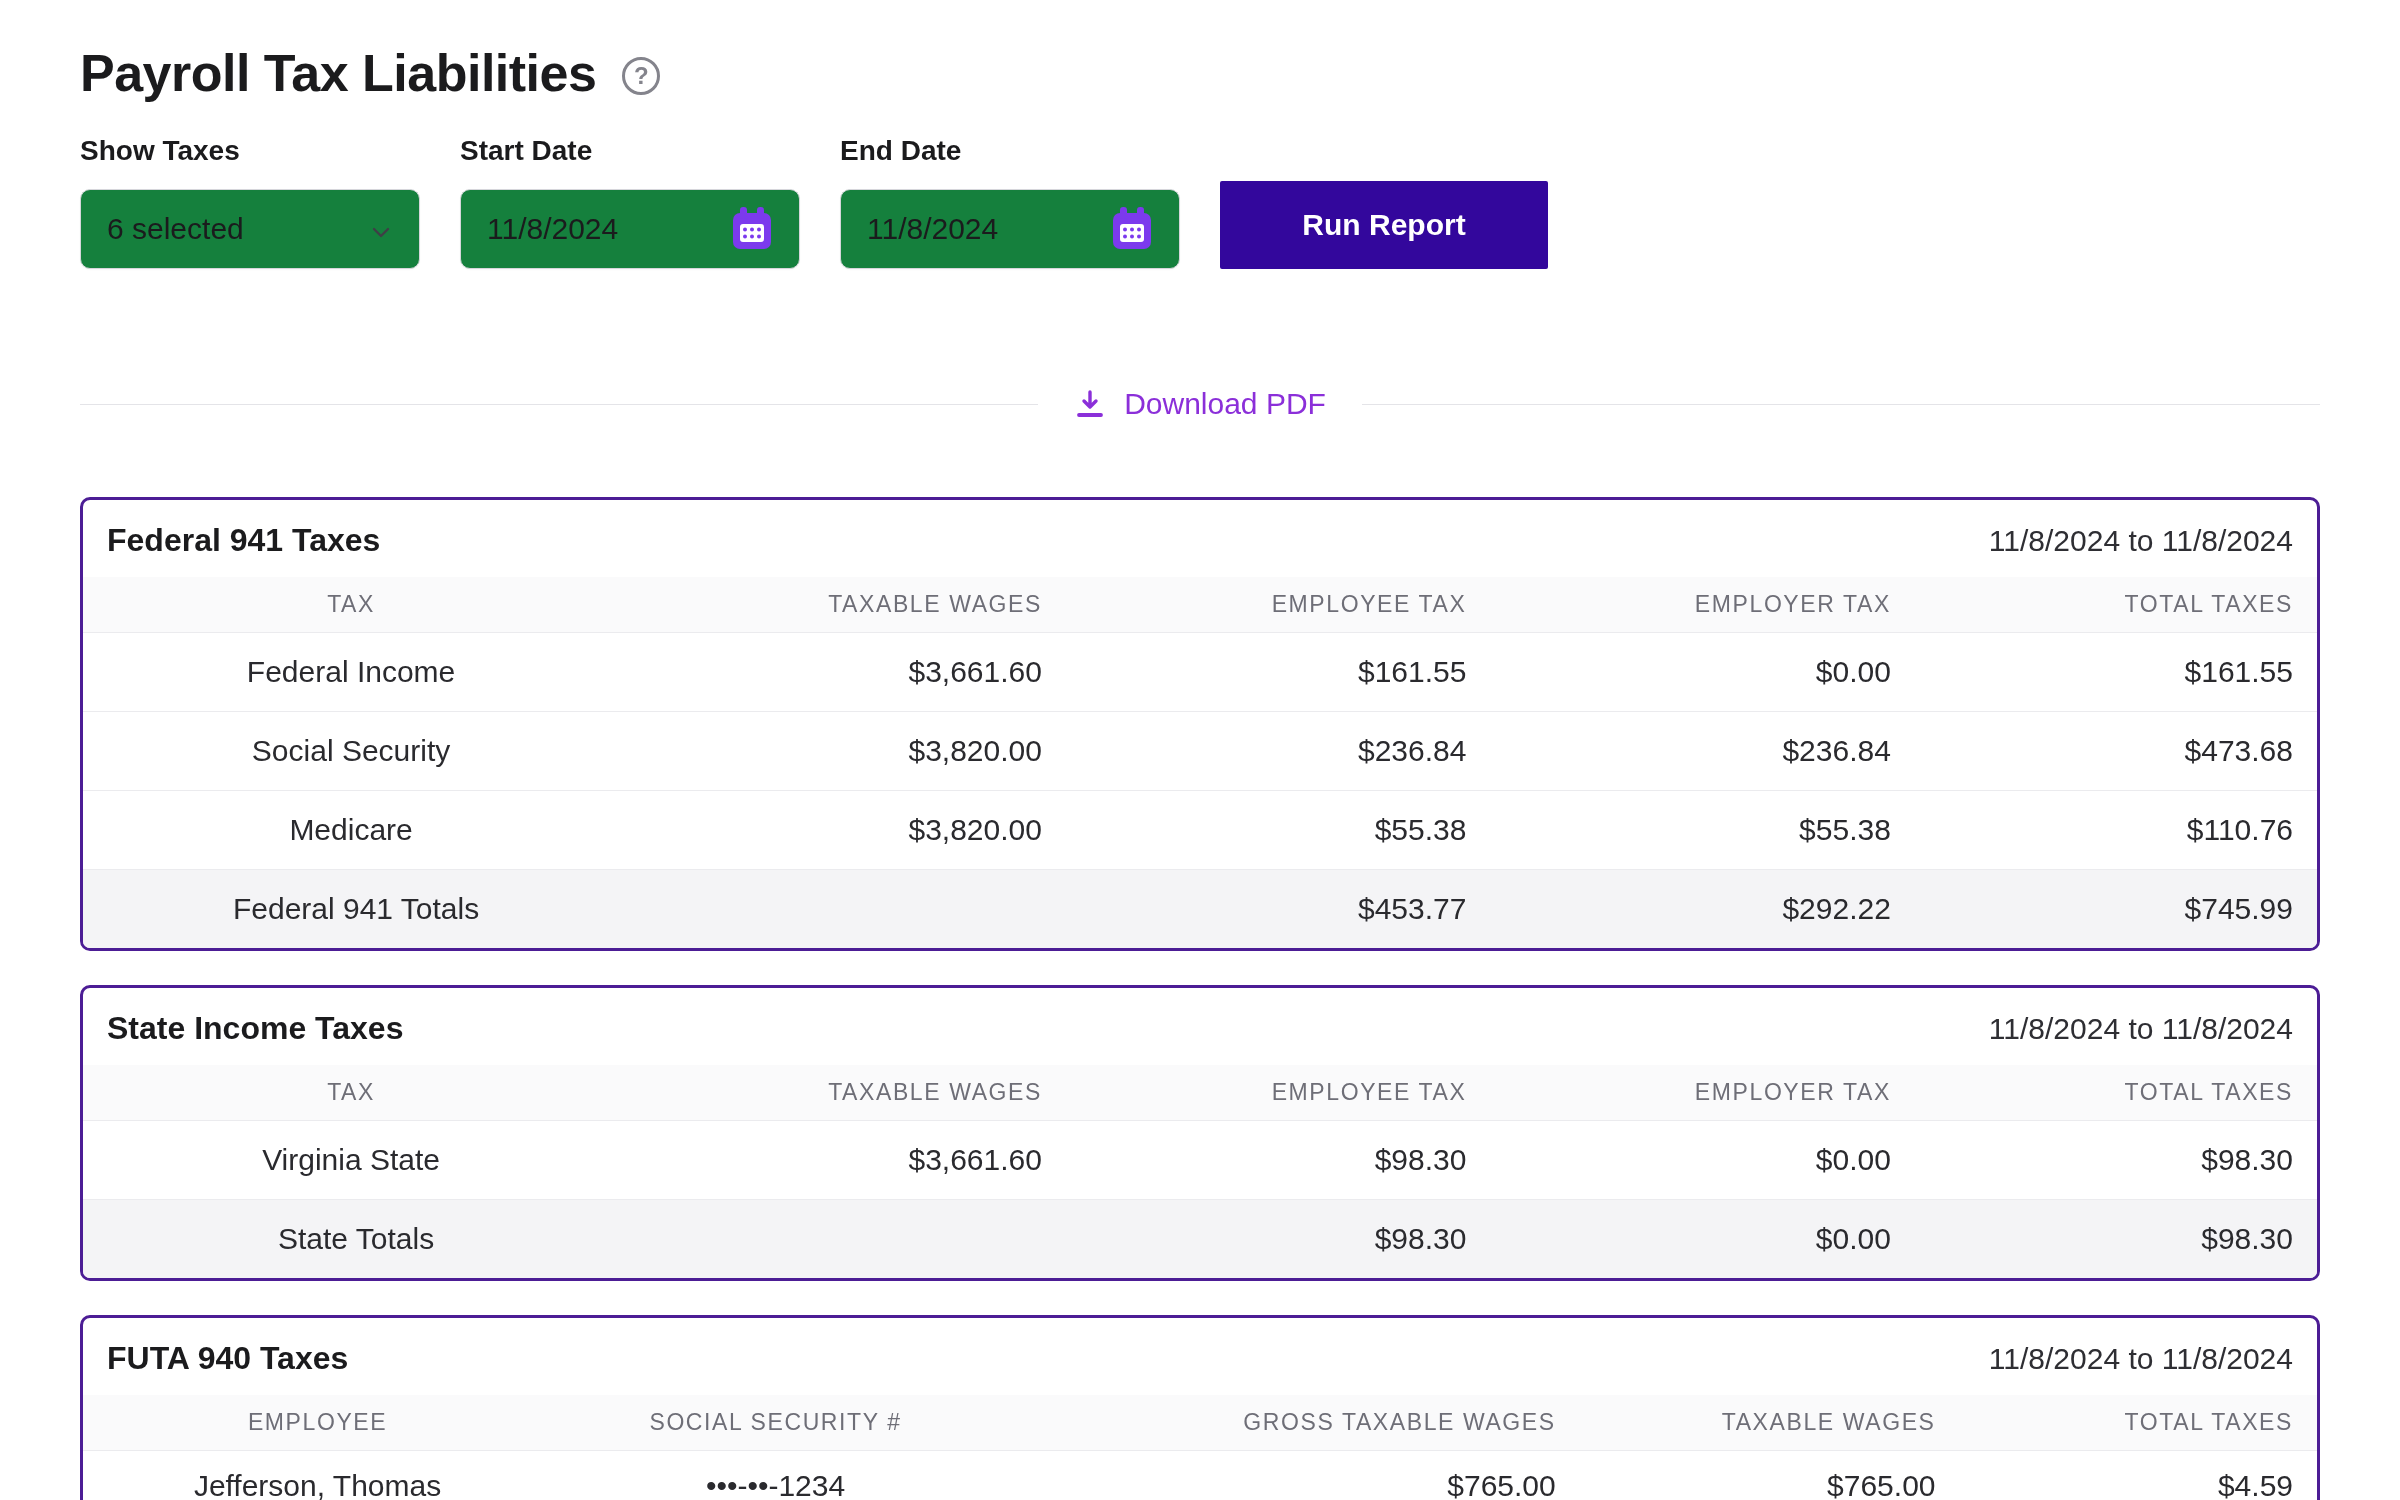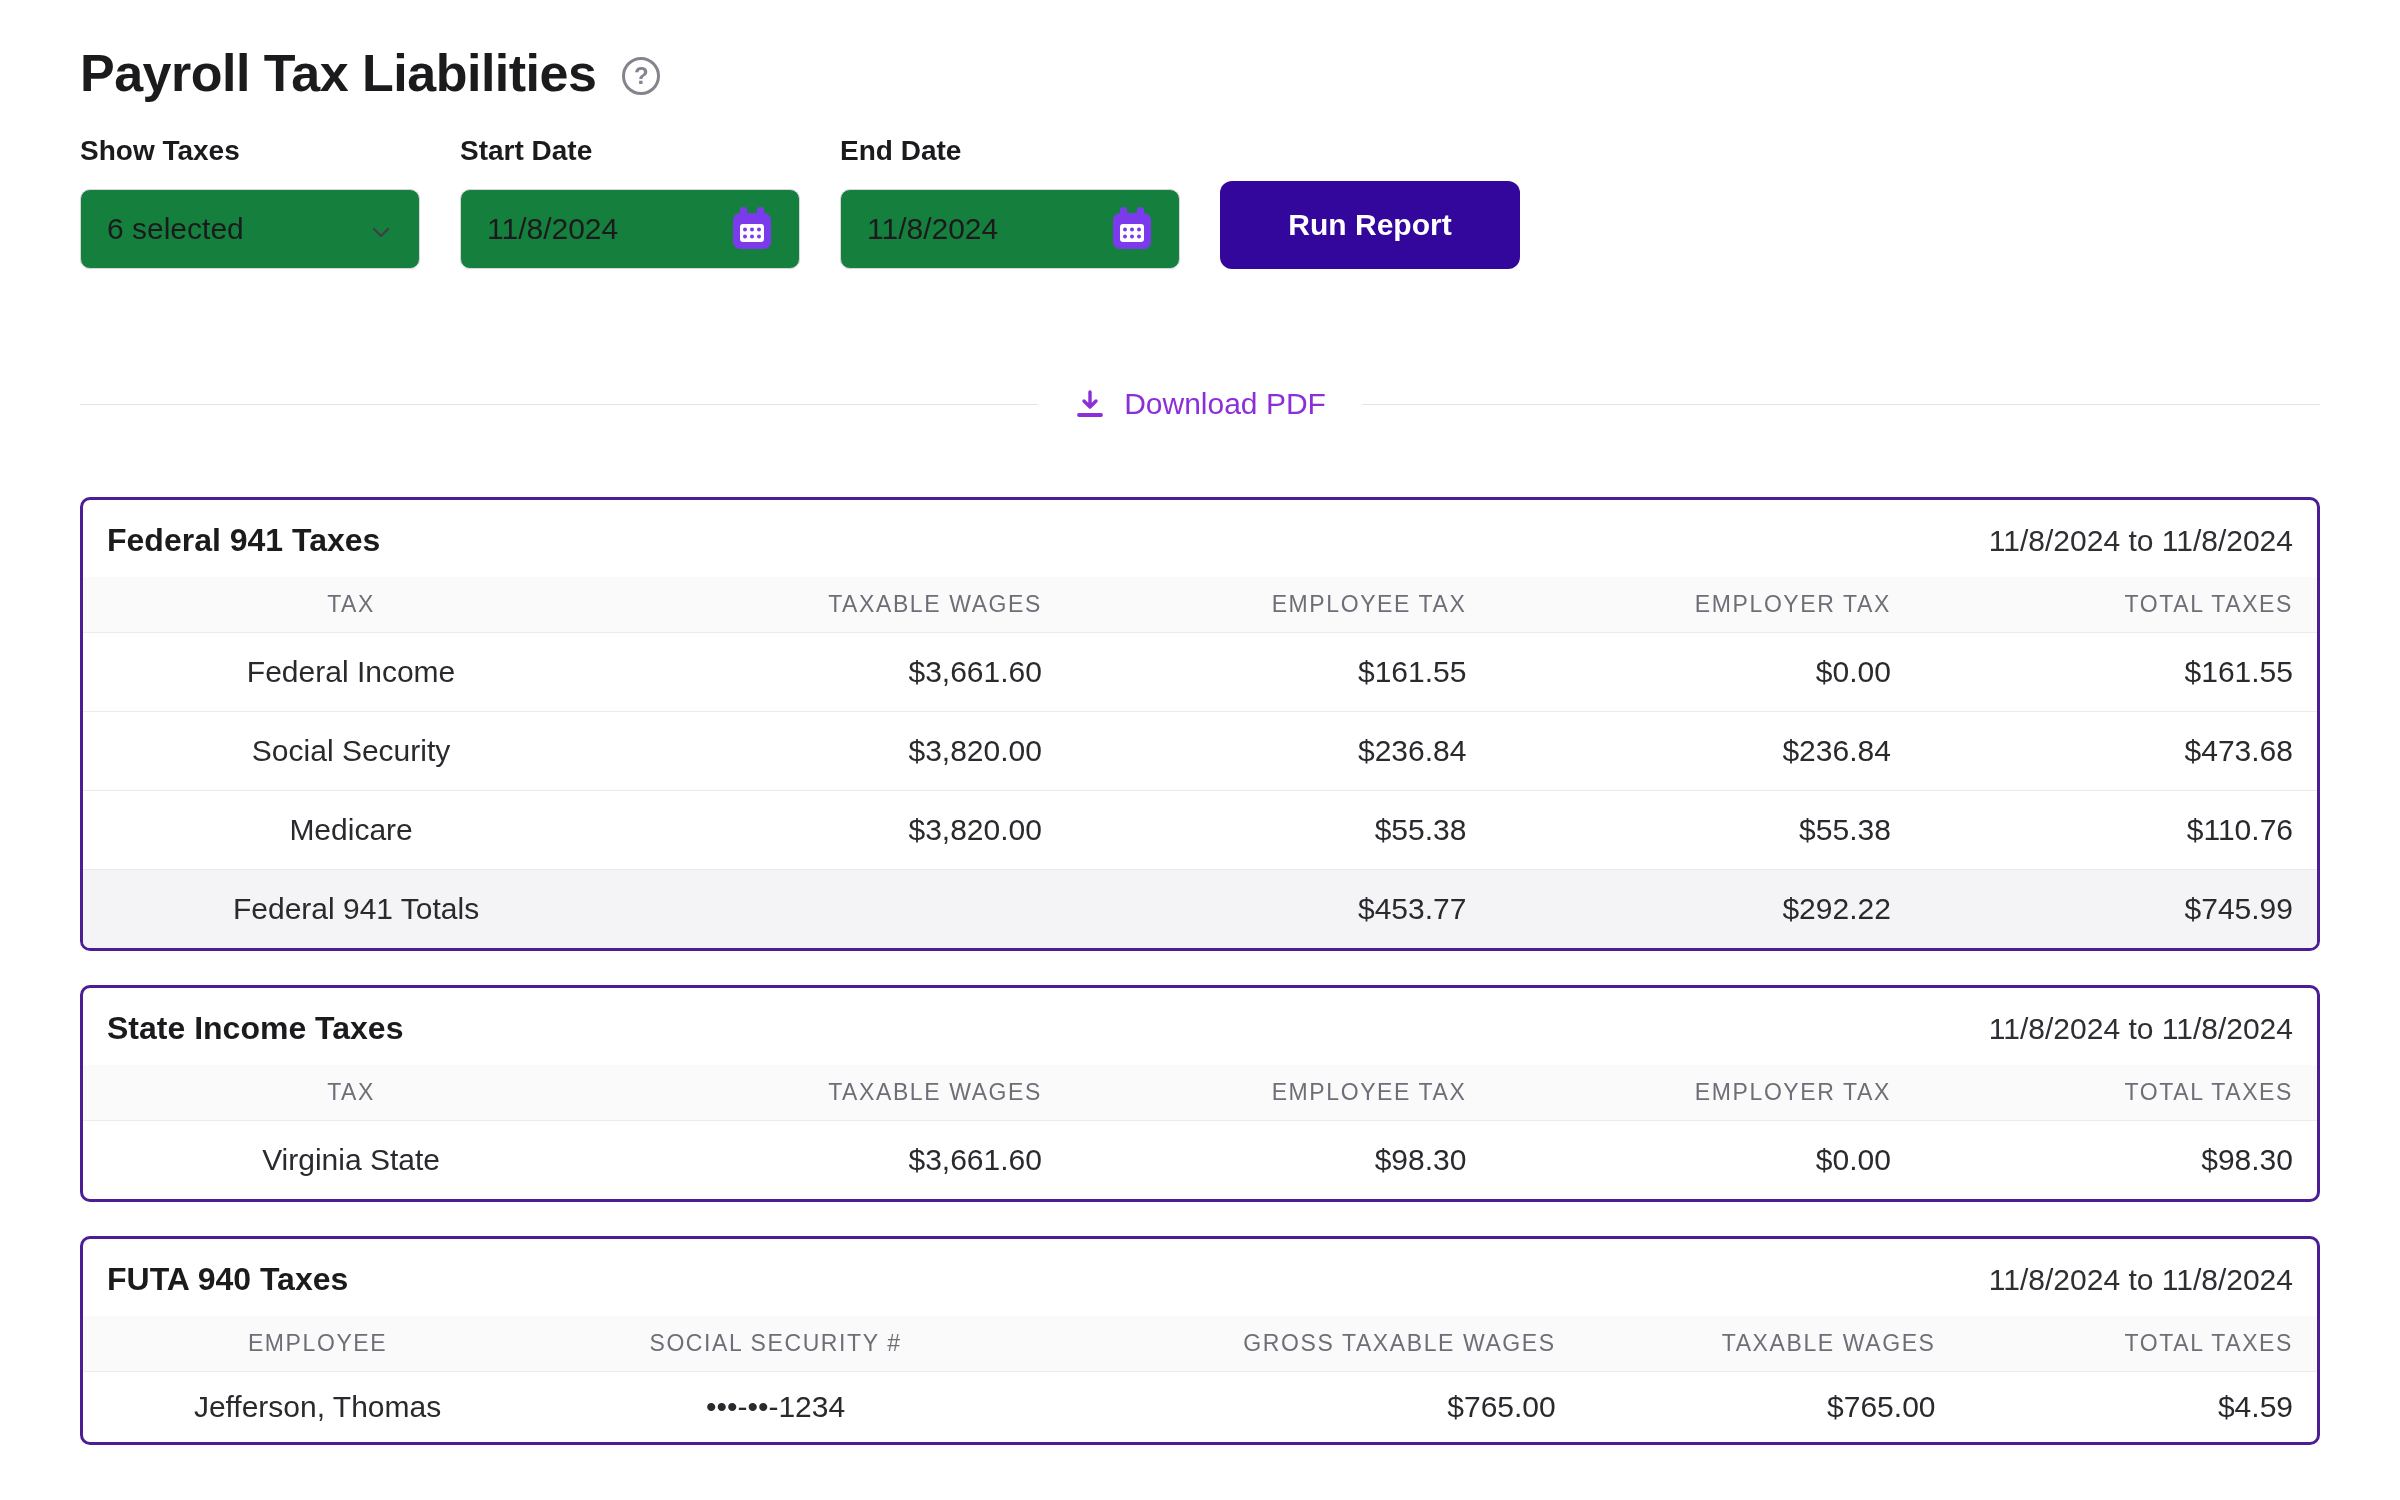--- a/index.html
+++ b/index.html
@@ -30,21 +30,21 @@
   .control {
     width: 340px; height: 80px; background: #15803d;
     border: 1px solid #d6d6db; border-radius: 10px;
     display: flex; align-items: center; justify-content: space-between;
     padding: 0 26px; font-size: 30px; color: #1b1b1d; cursor: pointer;
     box-shadow: 0 1px 2px rgba(0,0,0,0.03);
   }
   .chevron-down { width: 24px; height: 24px; flex: 0 0 auto; }
   .cal-icon { width: 42px; height: 44px; flex: 0 0 auto; }
   .run-btn {
-    width: 300px; height: 88px; border: none; border-radius: 12px;
+    width: 328px; height: 88px; border: none; border-radius: 2px;
     background: var(--button, #33079c); color: #ffffff;
     font-family: inherit; font-size: 30px; font-weight: 700; cursor: pointer;
   }
 
   
   .download-divider { display: flex; align-items: center; margin-bottom: 76px; }
   .download-divider::before, .download-divider::after {
     content: ""; flex: 1; border-top: 1px solid #e4e4e8;
   }
   .download-link {
@@ -239,20 +239,27 @@
           </tr>
         </thead>
       <tbody>
           <tr>
             <td class="txt">Virginia State</td>
             <td class="num">$3,661.60</td>
             <td class="num">$98.30</td>
             <td class="num">$0.00</td>
             <td class="num">$98.30</td>
           </tr>
+          <tr class="totals-row">
+            <td class="txt">State Totals</td>
+            <td class="num"></td>
+            <td class="num">$98.30</td>
+            <td class="num">$0.00</td>
+            <td class="num">$98.30</td>
+          </tr>
         </tbody>
     </table>
   </section>
 
   <section class="report-card">
     <div class="card-head">
       <span class="card-title">FUTA 940 Taxes</span>
       <span class="card-range">11/8/2024 to 11/8/2024</span>
     </div>
     <table class="futa">

